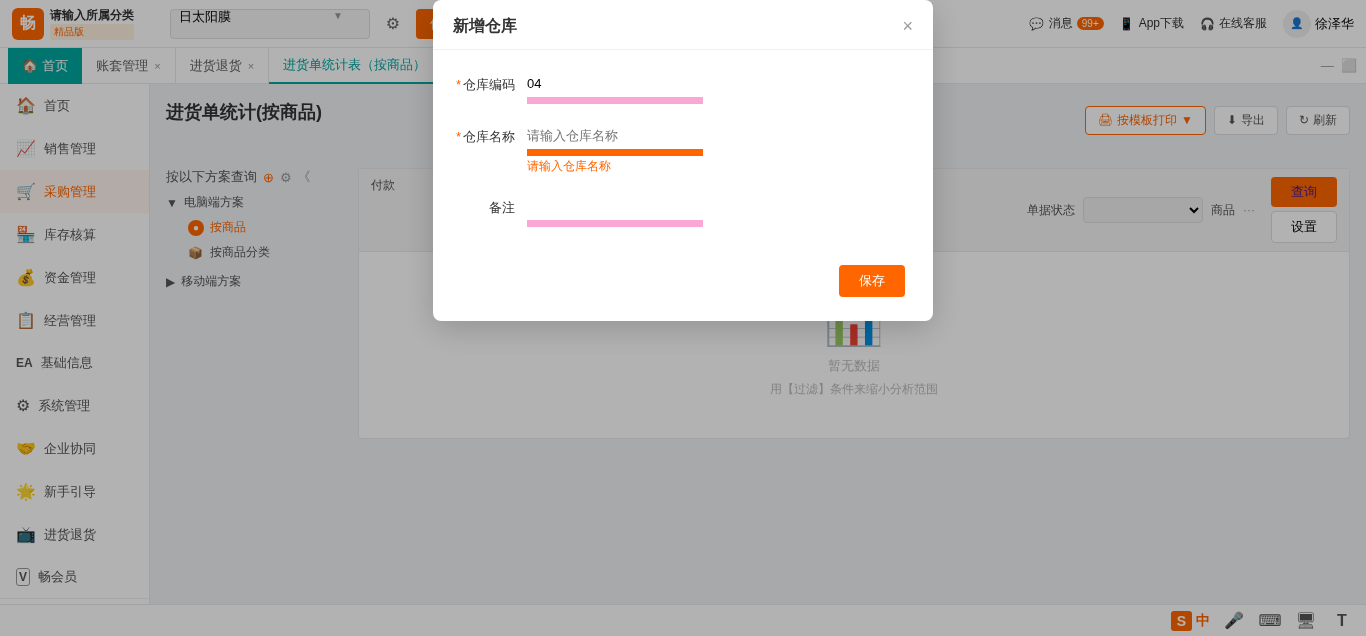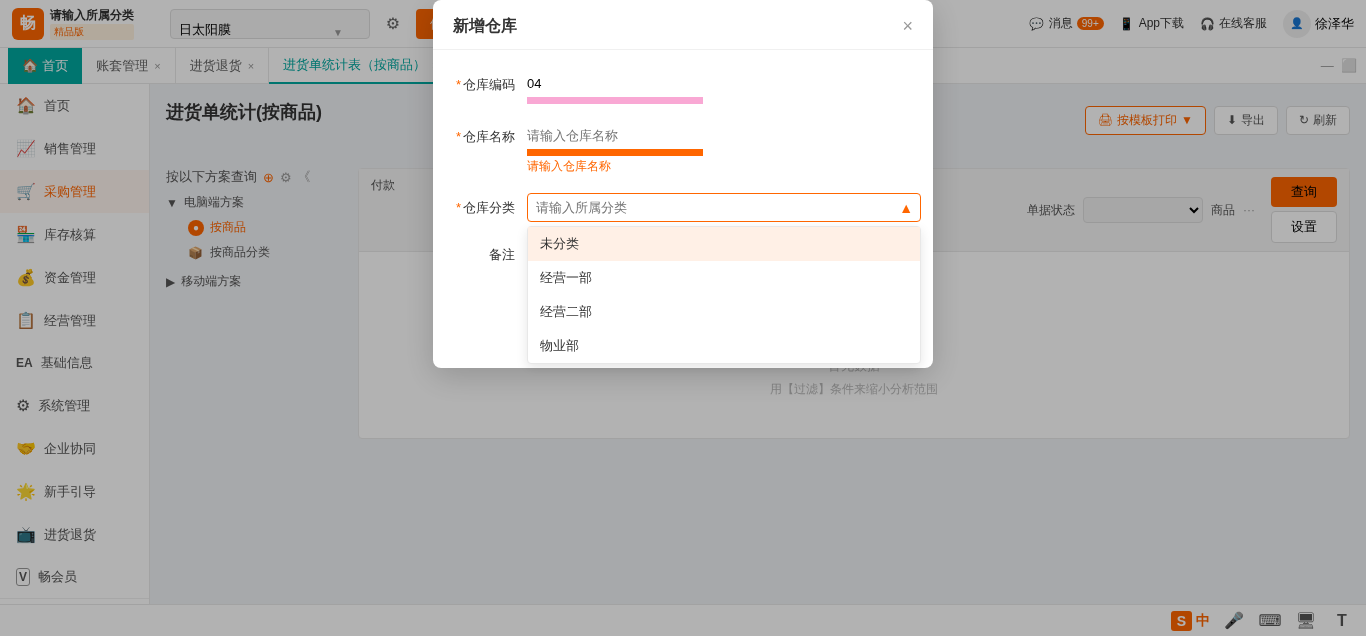--- a/index.html
+++ b/index.html
@@ -30,21 +30,21 @@
       align-items: center;
       justify-content: center;
       color: #fff;
       font-weight: bold;
       font-size: 16px;
     }
     .logo-sub { font-size: 10px; color: #f60; background: #fff3e0; padding: 1px 4px; border-radius: 2px; }
     .search-area {
       flex: 0 0 200px;
       display: flex;
-      align-items: flex-end;
+      align-items: flex-start;
       border: 1px solid #ddd;
       border-radius: 4px;
       padding: 0 8px;
       height: 30px;
       background: #f5f5f5;
     }
     .search-area input {
       border: none;
       background: transparent;
       outline: none;
@@ -293,21 +293,21 @@
       font-size: 12px;
       min-width: 120px;
     }
     .empty-state {
       text-align: center;
       padding: 40px;
       color: #999;
     }
     .btn-query {
       background: #f60;
-      color: #000000;
+      color: #4c1d95;
       border: none;
       border-radius: 4px;
       padding: 6px 20px;
       cursor: pointer;
       font-size: 13px;
     }
     .btn-settings {
       border: 1px solid #ddd;
       background: #fff;
       border-radius: 4px;
@@ -683,36 +683,20 @@
       <div class="form-row">
         <div class="form-label">
           <span class="required-star">*</span><span>仓库名称</span>
         </div>
         <div class="form-input-wrapper">
           <input class="form-input error" type="text" placeholder="请输入仓库名称" style="">
           <div class="error-msg">请输入仓库名称</div>
         </div>
       </div>
 
-      <div class="form-row">
-        <div class="form-label">
-          <span class="required-star">*</span><span>仓库分类</span>
-        </div>
-        <div class="category-input-wrapper">
-          <input class="category-input" type="text" placeholder="请输入所属分类" style="">
-          <span class="category-arrow">▲</span>
-          
-          <div class="dropdown-list">
-            <div class="dropdown-item highlighted">未分类</div>
-            <div class="dropdown-item">经营一部</div>
-            <div class="dropdown-item">经营二部</div>
-            <div class="dropdown-item">物业部</div>
-          </div>
-        </div>
-      </div>
 
       <div class="form-row">
         <div class="form-label">
           <span>备注</span>
         </div>
         <div class="form-input-wrapper">
           <input class="form-input" type="text" style="">
         </div>
       </div>
     </div>

